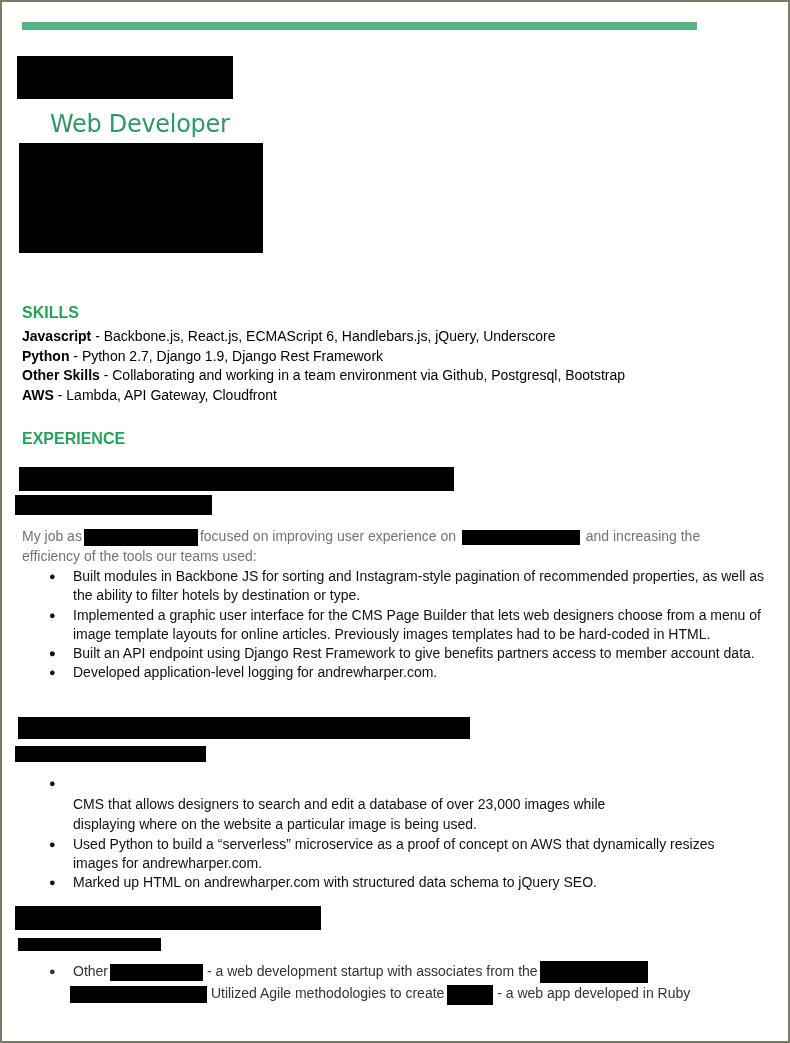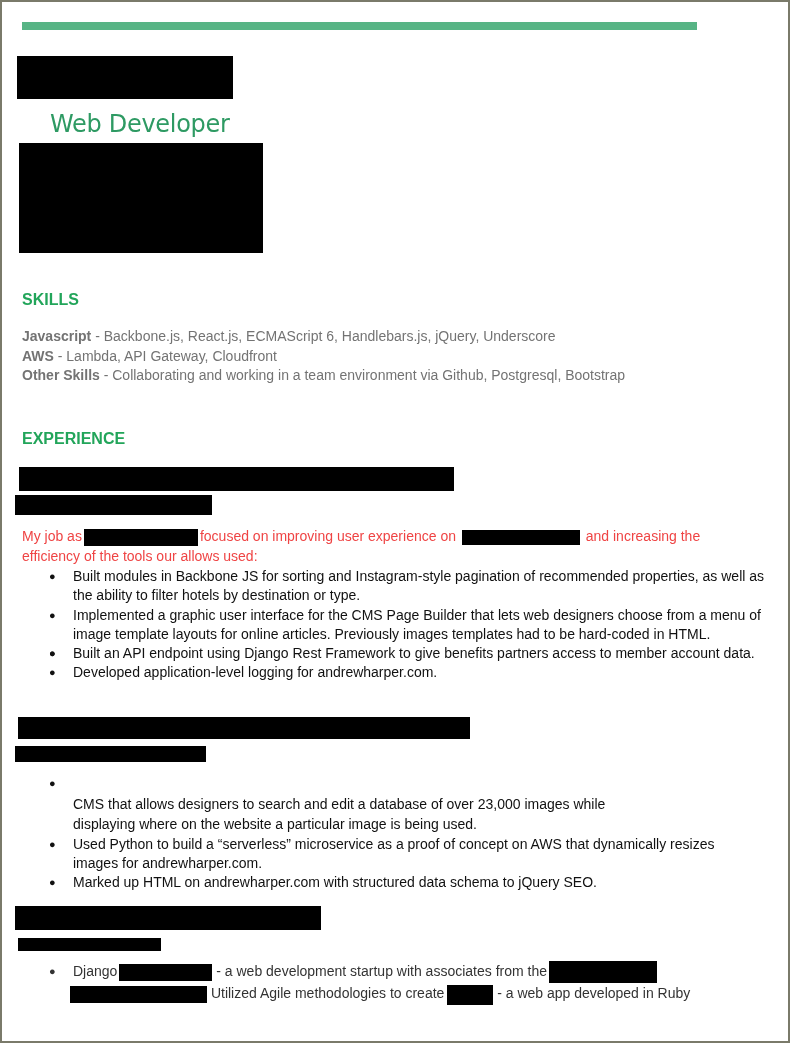--- a/index.html
+++ b/index.html
@@ -5,55 +5,56 @@
   html, body { margin: 0; padding: 0; background: #ffffff; }
   body { width: 790px; height: 1043px; position: relative; overflow: hidden;
          font-family: "Liberation Sans", sans-serif; color: #111; }
   .frame { position: absolute; left: 0; top: 0; width: 786px; height: 1039px;
            border: 2px double #7a7a6a; box-sizing: content-box; }
   .accent-bar { position: absolute; left: 22px; top: 22px; width: 675px; height: 8px; background: #57b485; }
   .redact { position: absolute; background: #000; }
   .job-title { position: absolute; left: 22px; top: 110px; font-size: 24px; color: #2e9a63;
                font-family: "DejaVu Sans", sans-serif; font-weight: normal; letter-spacing: -0.3px; margin-left: 28px; }
   .section-heading { position: absolute; left: 22px; font-size: 16px; font-weight: bold; color: #22a55a; }
-  .skills { position: absolute; left: 22px; top: 327px; font-size: 14px; line-height: 19.6px; color: #737373; }
+  .skills { position: absolute; left: 22px; top: 327px; font-size: 14px; line-height: 19.6px; color: #000000; }
   .skills b { font-weight: bold; }
-  .para { position: absolute; font-size: 14px; line-height: 20px; color: #ef4444; }
+  .para { position: absolute; font-size: 14px; line-height: 20px; color: #737373; }
   ul.bullets { position: absolute; margin: 0; padding: 0; list-style: none; font-size: 14px; color: #111; }
   ul.bullets li { position: relative; padding-left: 51px; line-height: 19.3px; }
   ul.bullets li .dot { position: absolute; left: 27px; top: 0; font-size: 11px; }
   .gray { color: #333; }
   .inline-redact { display: inline-block; background: #000; vertical-align: middle; }
 </style>
 </head>
 <body>
 
 <div class="frame"></div>
 
 <div class="accent-bar"></div>
 <div class="redact" style="left:17px;top:56px;width:216px;height:43px;"></div>
 <div class="job-title">Web Developer</div>
 <div class="redact" style="left:19px;top:143px;width:244px;height:110px;"></div>
 
-<div class="section-heading" style="top:291px;">SKILLS</div>
+<div class="section-heading" style="top:304px;">SKILLS</div>
 <div class="skills">
   <div><b>Javascript</b><span> - Backbone.js, React.js, ECMAScript 6, Handlebars.js, jQuery, Underscore</span></div>
+  <div><b>Python</b><span> - Python 2.7, Django 1.9, Django Rest Framework</span></div>
+  <div><b>Other Skills</b><span> - Collaborating and working in a team environment via Github, Postgresql, Bootstrap</span></div>
   <div><b>AWS</b><span> - Lambda, API Gateway, Cloudfront</span></div>
-  <div><b>Other Skills</b><span> - Collaborating and working in a team environment via Github, Postgresql, Bootstrap</span></div>
 </div>
 
 <div class="section-heading" style="top:430px;">EXPERIENCE</div>
 
 <div class="redact" style="left:19px;top:467px;width:435px;height:24px;"></div>
 <div class="redact" style="left:15px;top:495px;width:197px;height:20px;"></div>
 <div class="para" style="left:22px;top:526px;">
   <span>My job as</span><span class="inline-redact" style="width:114px;height:17px;margin:0 2px 0 2px;"></span><span>focused on improving user experience on</span>
   <span class="inline-redact" style="width:118px;height:15px;margin:0 2px;"></span>
   <span>and increasing the</span><br>
-  <span>efficiency of the tools our allows used:</span>
+  <span>efficiency of the tools our teams used:</span>
 </div>
 <ul class="bullets" style="left:22px;top:567px;width:768px;">
   <li><span class="dot">●</span><span>Built modules in Backbone JS for sorting and Instagram-style pagination of recommended properties, as well as</span><br><span>the ability to filter hotels by destination or type.</span></li>
   <li><span class="dot">●</span><span>Implemented a graphic user interface for the CMS Page Builder that lets web designers choose from a menu of</span><br><span>image template layouts for online articles. Previously images templates had to be hard-coded in HTML.</span></li>
   <li><span class="dot">●</span></li>
   <li><span class="dot">●</span><span>Built an API endpoint using Django Rest Framework to give benefits partners access to member account data.</span></li>
   <li><span class="dot">●</span><span>Developed application-level logging for andrewharper.com.</span></li>
 </ul>
 
 <div class="redact" style="left:18px;top:717px;width:452px;height:22px;"></div>
@@ -62,16 +63,16 @@
   <li style="line-height:20.5px;"><span class="dot">●</span><br><span>CMS that allows designers to search and edit a database of over 23,000 images while</span><br><span>displaying where on the website a particular image is being used.</span></li>
   <li><span class="dot">●</span><span>Used Python to build a “serverless” microservice as a proof of concept on AWS that dynamically resizes</span><br><span>images for andrewharper.com.</span></li>
   <li><span class="dot">●</span><span>Marked up HTML on andrewharper.com with structured data schema to jQuery SEO.</span></li>
 </ul>
 
 <div class="redact" style="left:15px;top:906px;width:306px;height:24px;"></div>
 <div class="redact" style="left:18px;top:938px;width:143px;height:13px;"></div>
 <div class="para gray" style="left:22px;top:961px;width:768px;line-height:21.5px;">
   <span style="position:absolute;left:27px;top:0;font-size:11px;">●</span>
   <div style="padding-left:51px;">
-    <span>Django</span><span class="inline-redact" style="width:93px;height:17px;margin-left:2px;"></span><span> - a web development startup with associates from the</span><span class="inline-redact" style="width:108px;height:22px;margin-left:2px;"></span><br>
+    <span>Other</span><span class="inline-redact" style="width:93px;height:17px;margin-left:2px;"></span><span> - a web development startup with associates from the</span><span class="inline-redact" style="width:108px;height:22px;margin-left:2px;"></span><br>
     <span class="inline-redact" style="width:137px;height:17px;margin-left:-3px;"></span><span> Utilized Agile methodologies to create</span><span class="inline-redact" style="width:46px;height:20px;margin-left:3px;"></span><span> - a web app developed in Ruby</span><br>
   </div>
 </div>
 
 </body></html>

